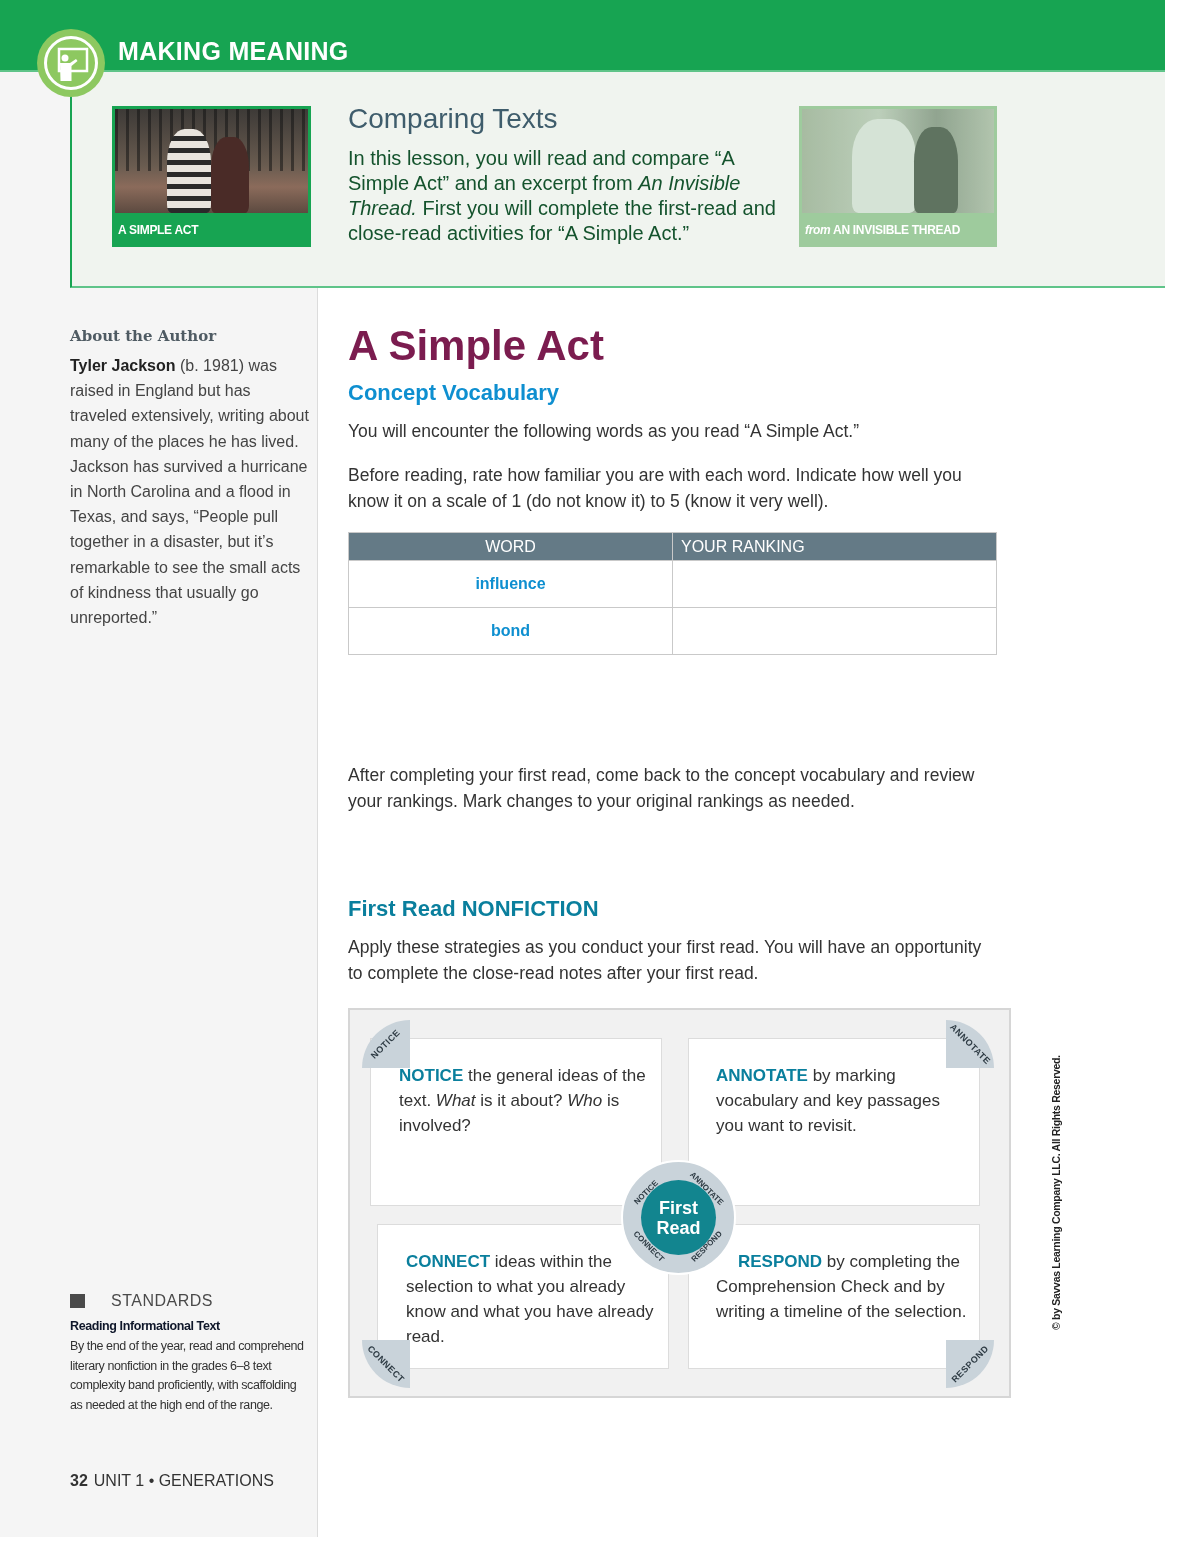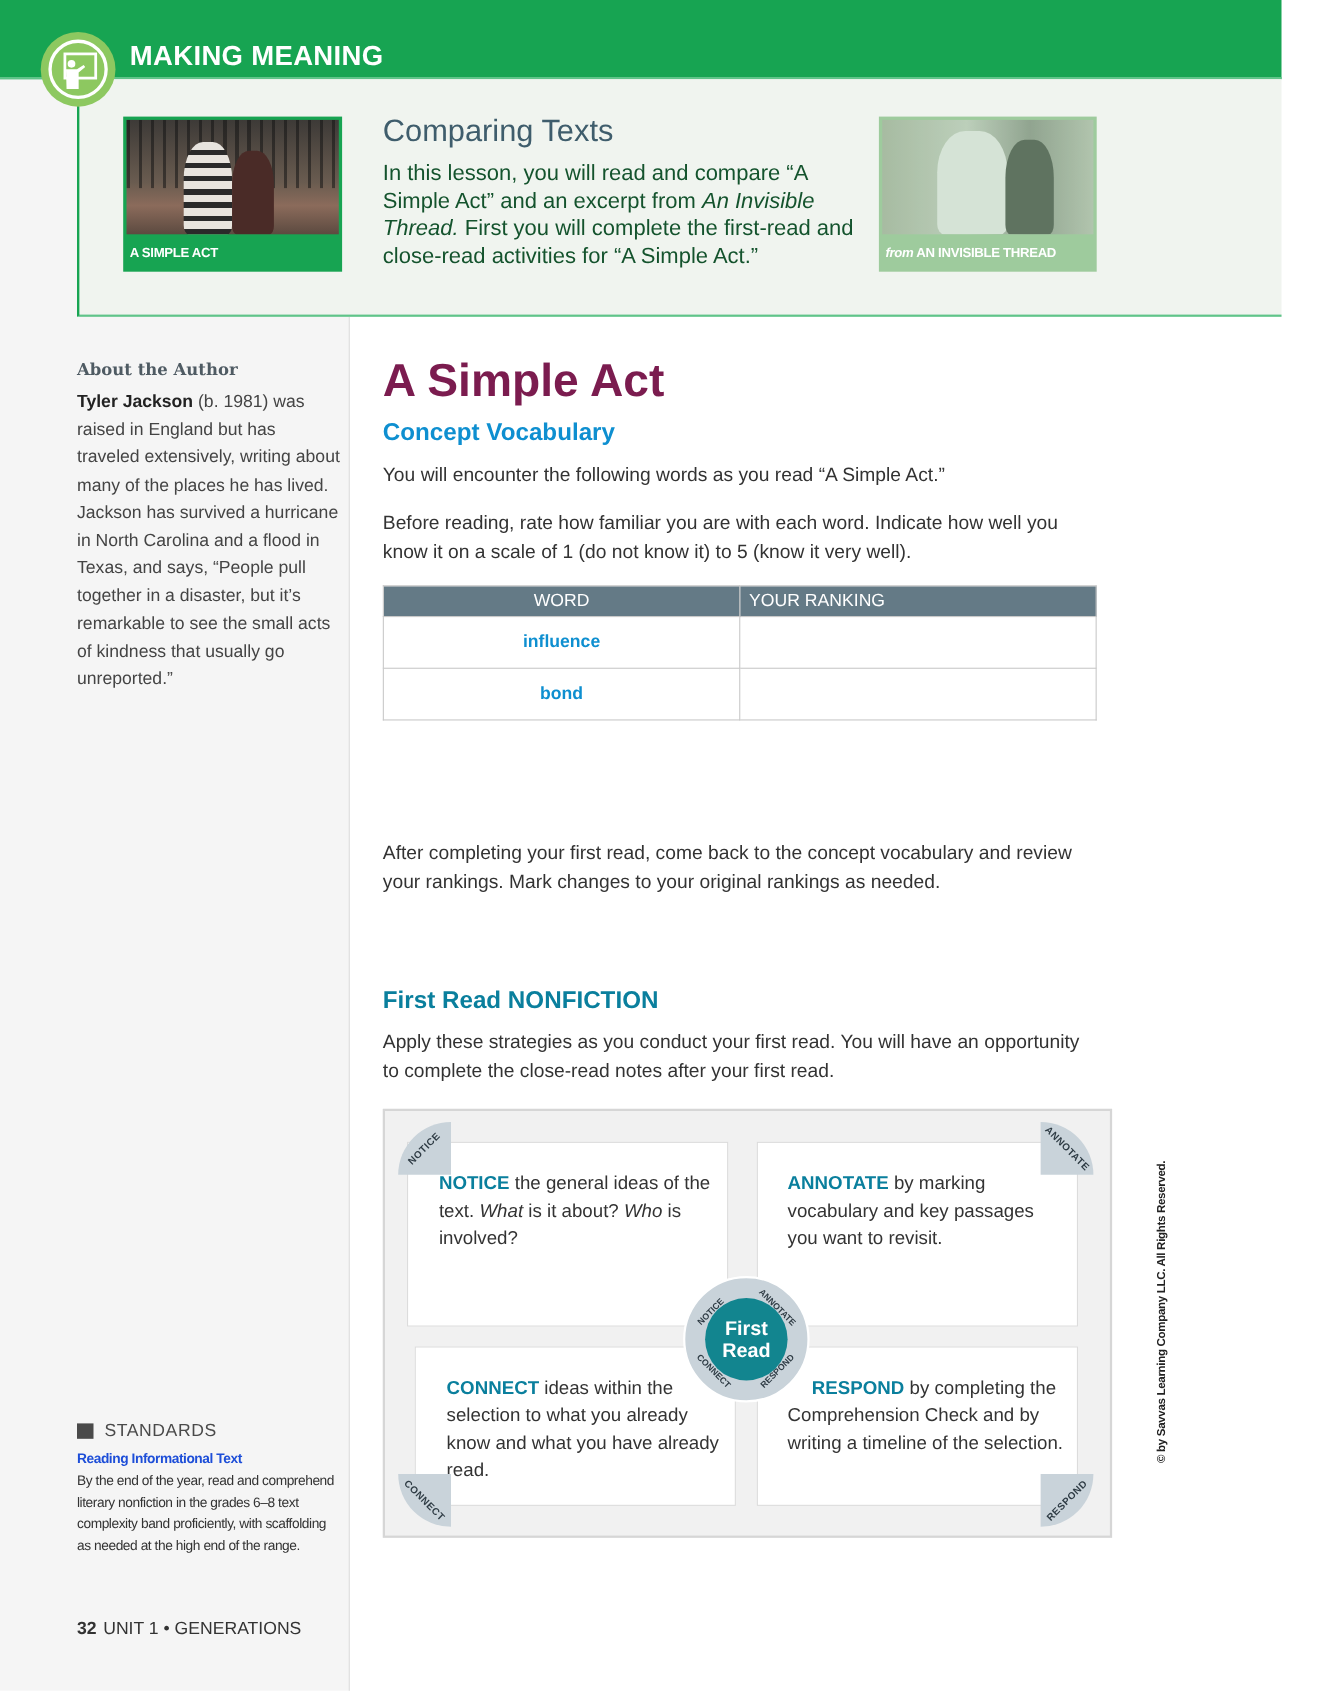--- a/index.html
+++ b/index.html
@@ -33,23 +33,23 @@
 
   .banner-title { position: absolute; left: 348px; top: 103px; font-size: 28px; color: #3f5d6c; font-weight: normal; }
   .banner-text { position: absolute; left: 348px; top: 146px; width: 445px; font-size: 20px; line-height: 25px; color: #14532d; }
 
   
   .about-heading { position: absolute; left: 70px; top: 327px; font-family: "DejaVu Serif", serif; font-size: 15px; font-weight: bold; color: #4f5b63; }
   .about-body { position: absolute; left: 70px; top: 353px; width: 240px; font-size: 16px; line-height: 25.2px; color: #444444; }
   .about-body b { color: #222222; }
 
   
-  .standards-head { position: absolute; left: 70px; top: 1292px; font-size: 16px; color: #4a4a4a; display: flex; align-items: center; gap: 10px; letter-spacing: 0.5px; }
+  .standards-head { position: absolute; left: 70px; top: 1292px; font-size: 16px; color: #4a4a4a; display: flex; align-items: center; gap: 26px; letter-spacing: 0.5px; }
   .standards-head .sq { width: 15px; height: 14px; background: #4a4a4a; display: inline-block; }
-  .standards-sub { position: absolute; left: 70px; top: 1319px; font-size: 12.5px; font-weight: bold; color: #1d4ed8; letter-spacing: -0.4px; }
+  .standards-sub { position: absolute; left: 70px; top: 1319px; font-size: 12.5px; font-weight: bold; color: #0f172a; letter-spacing: -0.4px; }
   .standards-body { position: absolute; left: 70px; top: 1337px; width: 235px; font-size: 12.5px; line-height: 19.5px; color: #333333; letter-spacing: -0.4px; }
 
   .folio { position: absolute; left: 70px; top: 1472px; font-size: 16px; color: #333333; }
   .folio b { font-weight: bold; margin-right: 6px; }
 
   
   .main-title { position: absolute; left: 348px; top: 322px; font-size: 42px; color: #7b1c4f; }
   .section-h { position: absolute; left: 348px; font-size: 22px; font-weight: bold; color: #0e8fd0; }
   .section-h.teal { color: #0a7f9d; }
   .body-p { position: absolute; left: 348px; width: 650px; font-size: 17.5px; line-height: 26px; color: #333333; }

